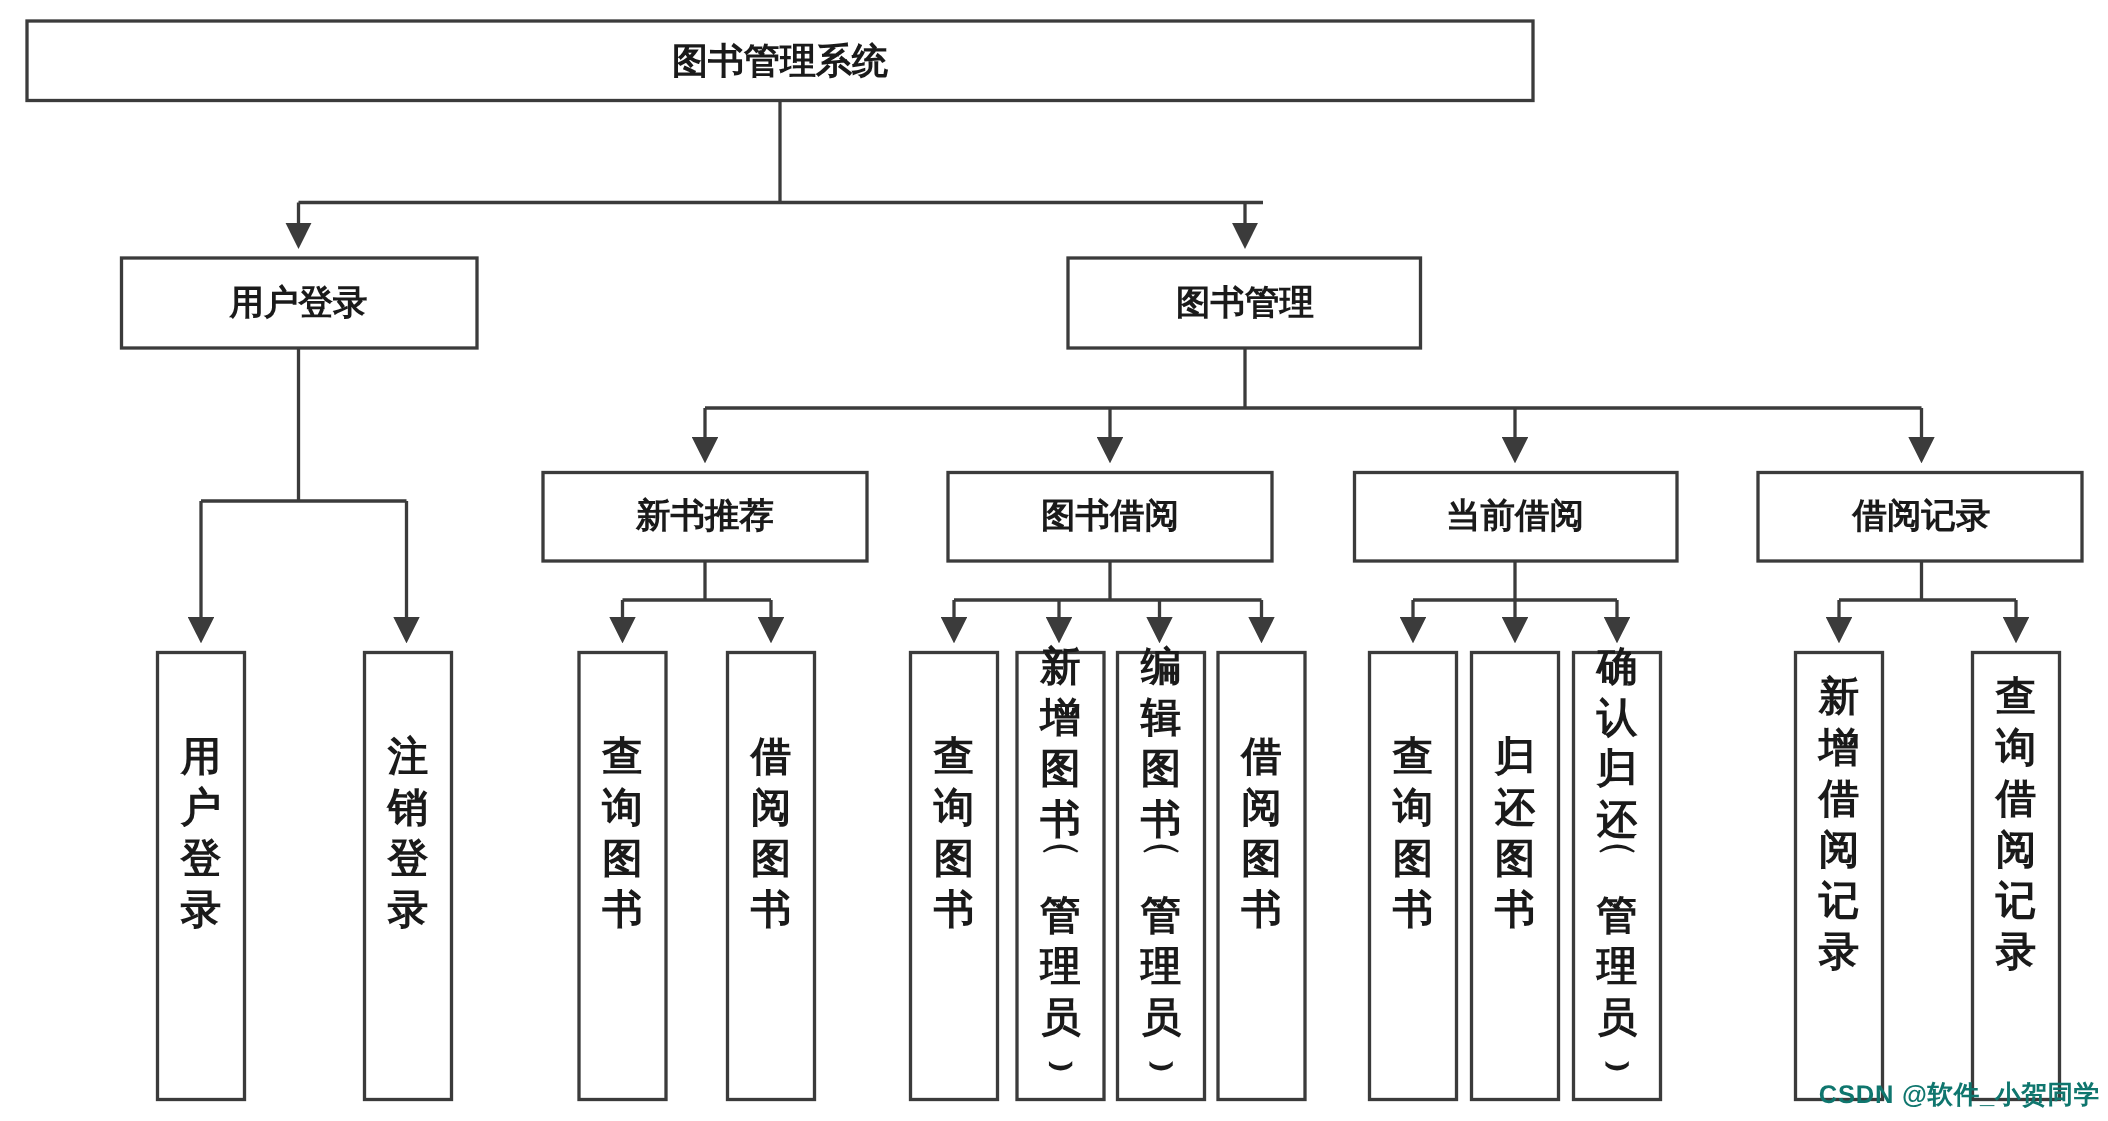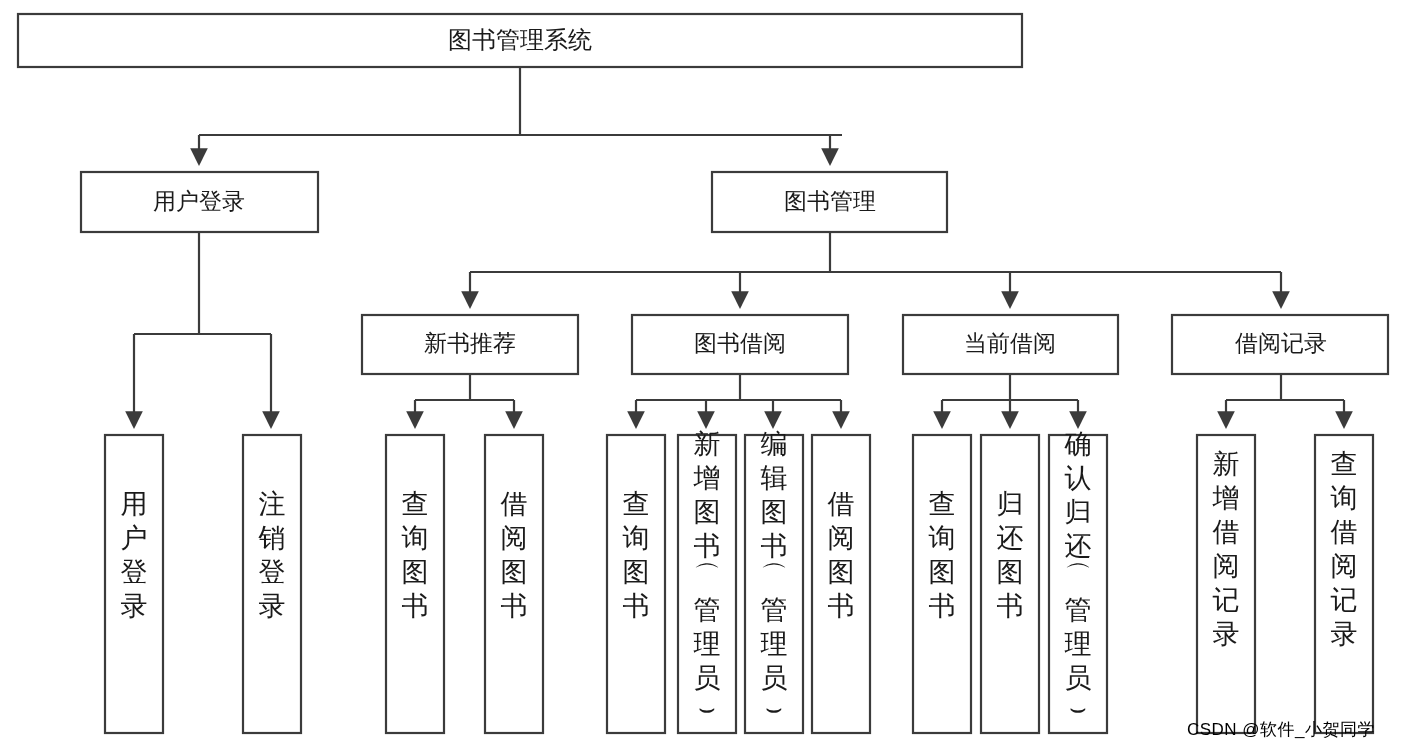--- a/index.html
+++ b/index.html
@@ -9,20 +9,21 @@
   }
   body {
     font-family: "Liberation Sans", "DejaVu Sans", sans-serif;
   }
   #stage {
     position: relative;
     width: 1405px;
     height: 747px;
     background: #ffffff;
     overflow: hidden;
+    font-weight: bold;
   }
   svg#diagram {
     position: absolute;
     left: 0;
     top: 0;
     width: 1405px;
     height: 747px;
   }
   .node-rect {
     fill: #ffffff;
@@ -47,25 +48,25 @@
     font-size: 27px;
     text-anchor: middle;
   }
   .link {
     stroke: #3b3b3b;
     stroke-width: 2.2;
     fill: none;
   }
   .watermark {
     position: absolute;
-    right: 30px;
+    right: 5px;
     bottom: 6px;
     font-family: "Liberation Sans", "DejaVu Sans", sans-serif;
     font-size: 17px;
-    color: #000000;
+    color: #0f766e;
     letter-spacing: 0.5px;
     white-space: nowrap;
     pointer-events: none;
   }
 </style>
 </head>
 <body>
 
 <div id="stage">
 

